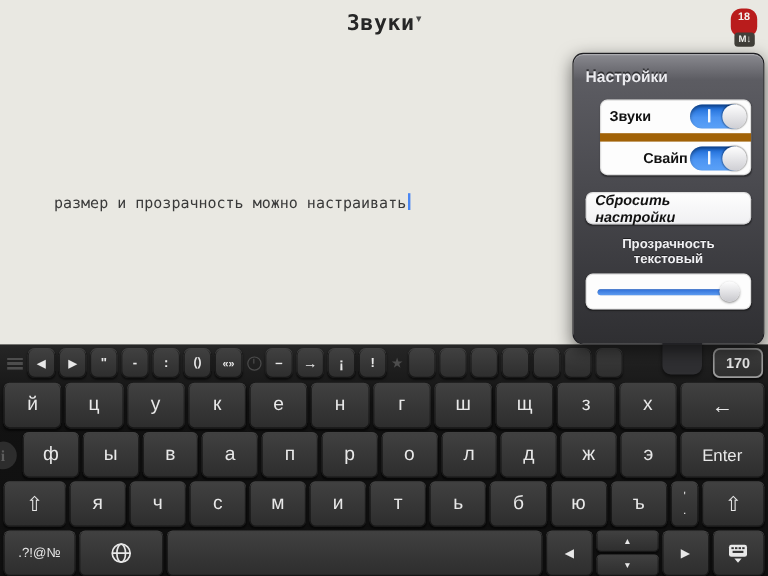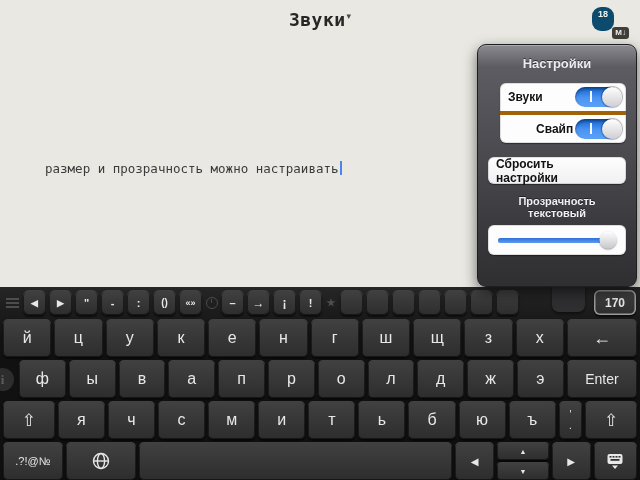--- a/index.html
+++ b/index.html
@@ -8,53 +8,53 @@
 
   
   .editor{position:absolute;inset:0 0 193px 0;background:#e9e8e2;}
   .doc-title-row{text-align:center;margin-top:9px;height:24px;}
   .doc-title{font:bold 18px "DejaVu Sans Mono",monospace;color:#262626;letter-spacing:.5px;}
   .title-marker{font-size:9px;color:#4a4a4a;vertical-align:7px;margin-left:1px;}
   .doc-body{margin:17px 0 0 45px;font:12.5px/21.5px "DejaVu Sans Mono",monospace;
             color:#3a3a3a;white-space:pre;}
   .doc-line{height:21.5px;}
   .caret{display:inline-block;width:2px;height:14px;background:#4a86f2;vertical-align:-2px;margin-left:1px;}
-  .badge-count{position:absolute;top:7px;right:26px;background:#0c4a6e;color:#f2f2ee;
+  .badge-count{position:absolute;top:7px;right:9px;background:#b91c1c;color:#f2f2ee;
             font:bold 9px "Liberation Sans",sans-serif;padding:2px 6px 12px;border-radius:9px;}
   .badge-m{position:absolute;top:27px;right:11px;background:#413f39;color:#f0f0ec;
             font:bold 8px "Liberation Sans",sans-serif;padding:1px 3px 2px;border-radius:3px;}
 
   
   .popover-tail{position:absolute;left:552px;top:262px;width:33px;height:50px;
             background:#2f2f32;border-radius:0 0 7px 7px;z-index:8;
             box-shadow:0 2px 3px rgba(0,0,0,.45);}
   .popover{position:absolute;left:477px;top:44px;width:160px;height:243px;z-index:9;
             box-sizing:border-box;border-radius:9px;border:1px solid #1e1e22;
             background:linear-gradient(#8a8a90,#5c5c62 9%,#4a4a4f 45%,#38383c 80%,#2f2f32);
             box-shadow:0 5px 14px rgba(0,0,0,.55),inset 0 1px 0 rgba(255,255,255,.28);
             padding:9px 10px 0;}
-  .pop-title{text-align:center;color:#ececf0;font-weight:bold;font-size:13px;
+  .pop-title{color:#ececf0;font-weight:bold;font-size:13px;
             text-shadow:0 -1px 0 rgba(0,0,0,.55);margin:2px 0 9px;}
   .pop-row{background:linear-gradient(#fefefe,#f0f0f2);border-radius:6px;height:27px;
             display:flex;align-items:center;justify-content:space-between;padding:0 8px;
             font-weight:bold;font-size:12px;color:#111;
             box-shadow:0 1px 1px rgba(0,0,0,.4),inset 0 0 0 1px rgba(0,0,0,.12);}
   .chevron{color:#8e8e93;font-size:14px;font-weight:bold;}
   .pop-group{margin-top:12px;background:#fdfdfd;border-radius:6px;overflow:hidden;
             box-shadow:0 1px 1px rgba(0,0,0,.4),inset 0 0 0 1px rgba(0,0,0,.12);margin-left:12px;}
   .pop-group .grow{height:28px;display:flex;align-items:center;justify-content:space-between;
             padding:0 5px 0 8px;font-weight:bold;font-size:12px;color:#111;background:transparent;box-shadow:none;border-radius:0;}
-  .pop-group .grow + .grow{border-top:4px solid #a16207;padding-left:36px;}
+  .pop-group .grow + .grow{border-top:7px solid #a16207;padding-left:36px;}
   .toggle{width:46px;height:20px;border-radius:11px;position:relative;
             background:linear-gradient(#1363d2,#4b94f2 55%,#5ba1f7);
             box-shadow:inset 0 2px 3px rgba(0,0,0,.4);}
   .toggle-bar{position:absolute;left:15px;top:4px;width:2px;height:11px;background:rgba(255,255,255,.95);}
   .toggle-knob{position:absolute;right:-1px;top:0;width:20px;height:20px;border-radius:50%;
             background:linear-gradient(#fefefe,#cfcfd4);box-shadow:0 0 1px 1px rgba(0,0,0,.3);}
-  .reset-btn{margin-top:14px;justify-content:center;cursor:default;}
+  .reset-btn{margin-top:14px;justify-content:center;cursor:default;font-style:italic;}
   .transp-label{margin-top:11px;text-align:center;color:#f0f0f3;font-weight:bold;font-size:11px;
             text-shadow:0 -1px 0 rgba(0,0,0,.5);}
   .slider-panel{margin-top:6px;background:#fdfdfd;height:30px;border-radius:6px;display:flex;
             align-items:center;padding:0 10px;
             box-shadow:0 1px 1px rgba(0,0,0,.4),inset 0 0 0 1px rgba(0,0,0,.12);}
   .slider{position:relative;flex:1;height:5px;border-radius:3px;background:#cfcfd4;
             box-shadow:inset 0 1px 1px rgba(0,0,0,.3);}
   .slider-fill{position:absolute;left:0;top:0;bottom:0;border-radius:3px;
             background:linear-gradient(#2f6fd8,#5d9bf0);}
   .slider-knob{position:absolute;top:50%;transform:translate(-50%,-50%);width:17px;height:17px;

